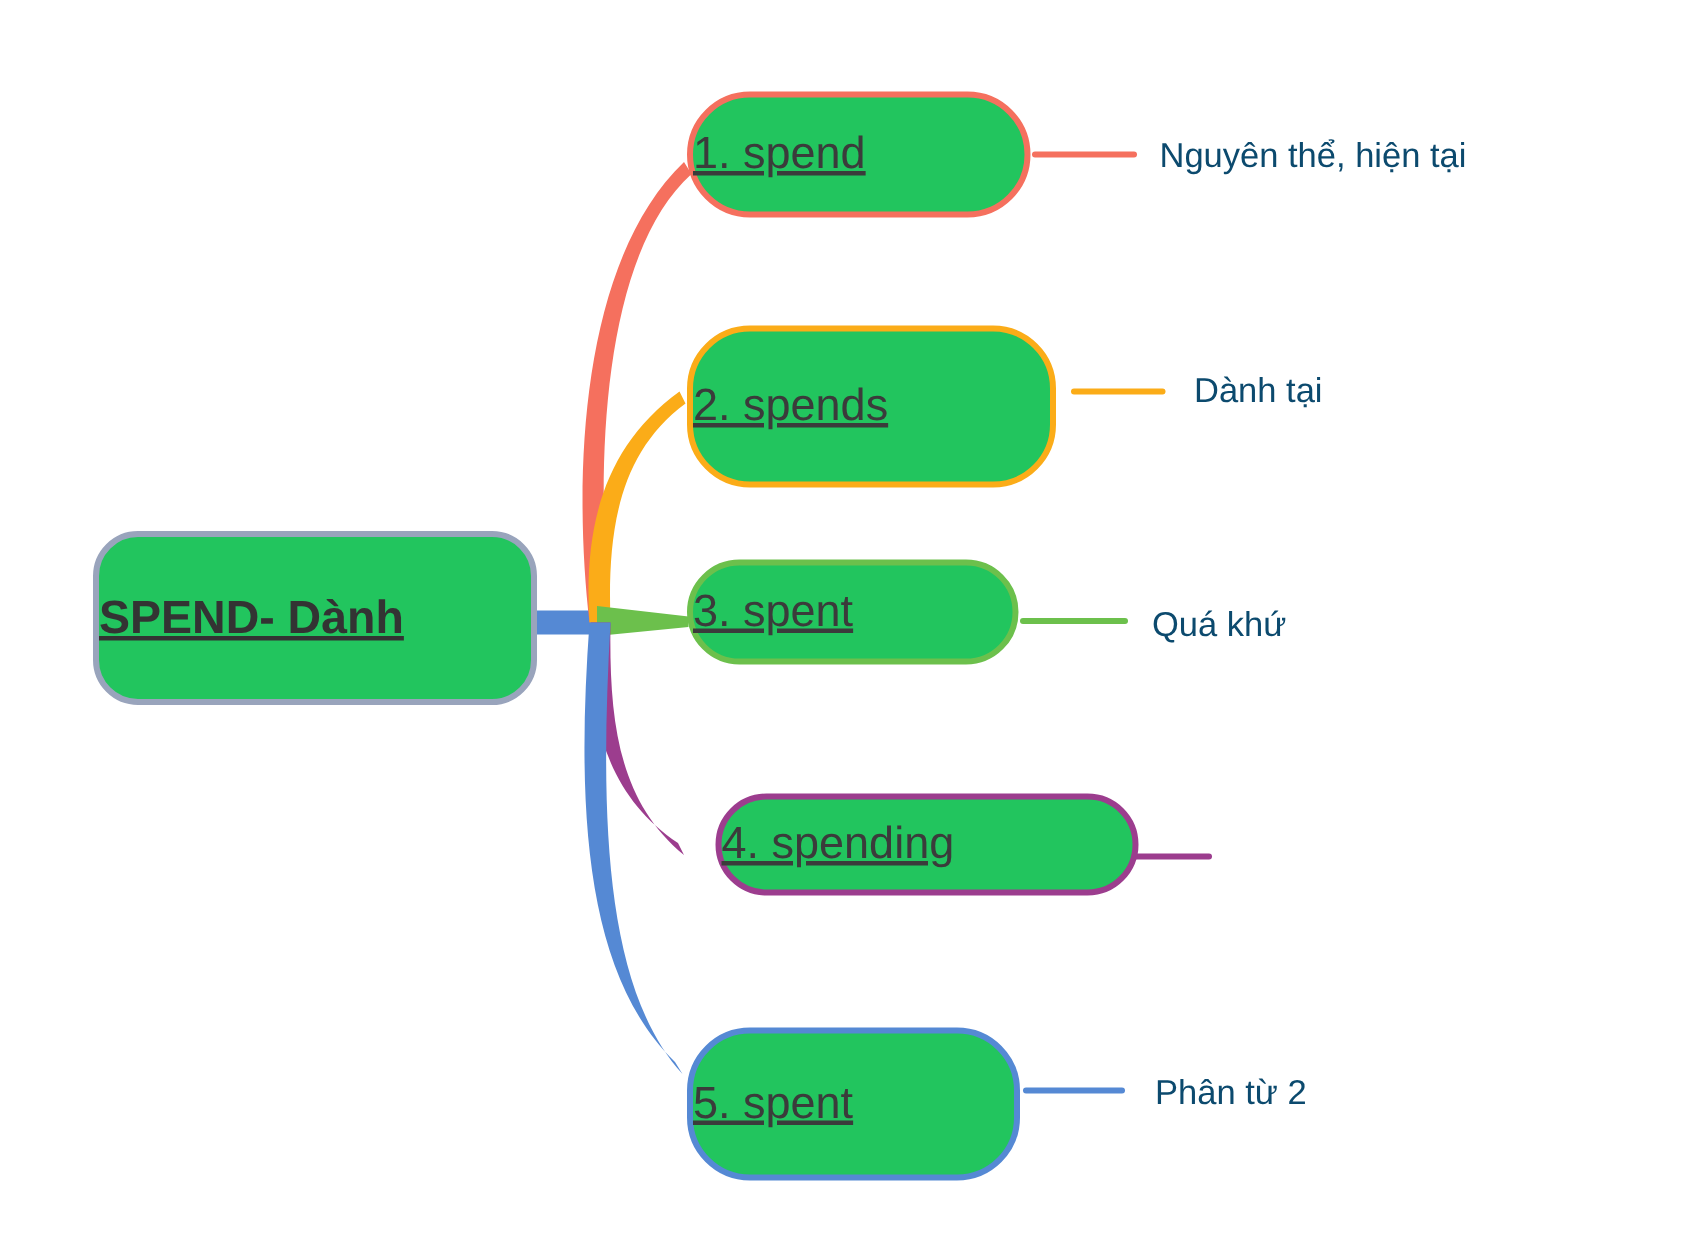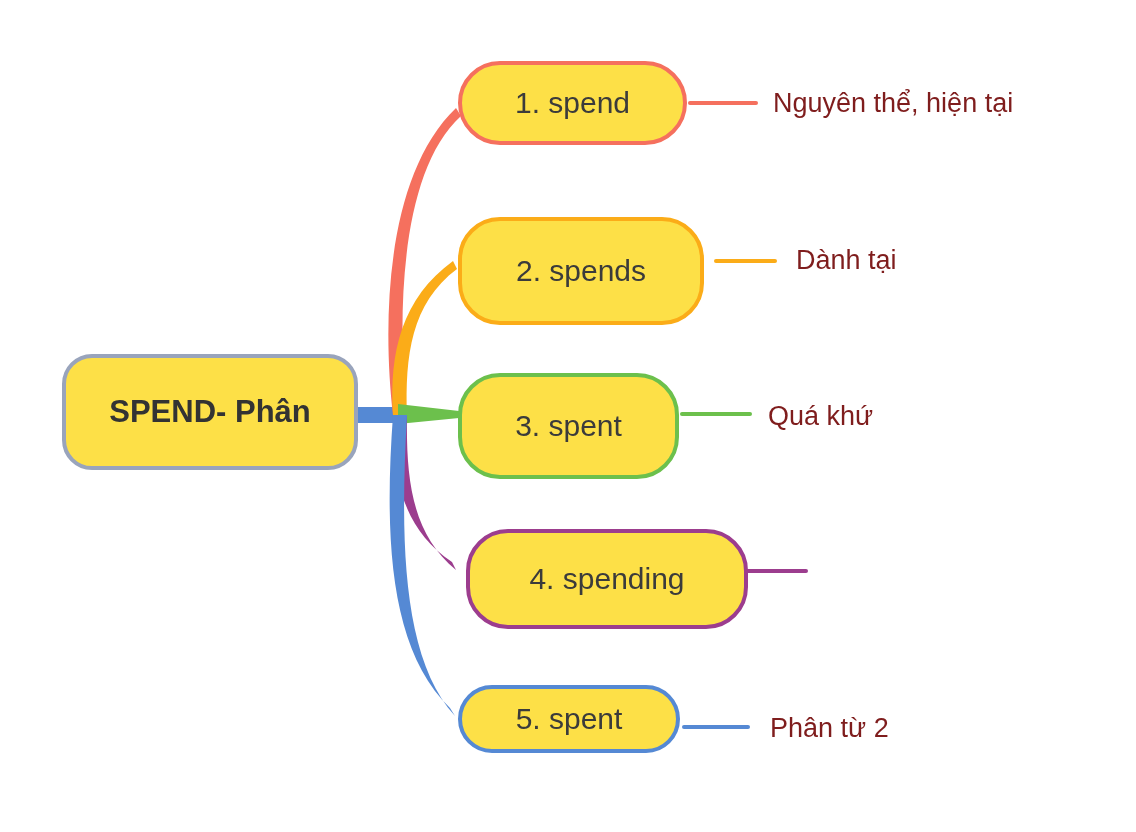--- a/index.html
+++ b/index.html
@@ -16,51 +16,51 @@
     overflow: hidden;
   }
   .connectors {
     position: absolute;
     left: 0;
     top: 0;
   }
   .node {
     position: absolute;
     box-sizing: border-box;
-    background: #fde047;
+    background: #22c55e;
     display: flex;
     align-items: center;
-    justify-content: center;
     color: #3b3b3b;
     white-space: nowrap;
+    text-decoration: underline;
   }
   .node.root {
     left: 62px; top: 354px; width: 296px; height: 116px;
     border: 4px solid #99a4bc;
     border-radius: 30px;
     font-size: 31px;
     font-weight: bold;
     color: #333333;
   }
   .node.branch {
     border-width: 4.5px;
     border-style: solid;
     border-radius: 42px;
     font-size: 30px;
   }
   .node.b1 { left: 458px; top: 61px;  width: 229px; height: 84px; }
   .node.b2 { left: 458px; top: 217px; width: 246px; height: 108px; }
-  .node.b3 { left: 458px; top: 373px; width: 221px; height: 106px; }
-  .node.b4 { left: 466px; top: 529px; width: 282px; height: 100px; }
-  .node.b5 { left: 458px; top: 685px; width: 222px; height: 68px; }
+  .node.b3 { left: 458px; top: 373px; width: 221px; height: 70px; }
+  .node.b4 { left: 477px; top: 529px; width: 282px; height: 68px; }
+  .node.b5 { left: 458px; top: 685px; width: 222px; height: 102px; }
   .note {
     position: absolute;
-    font-size: 27px;
+    font-size: 23px;
     line-height: 40px;
-    color: #7f1d1d;
+    color: #0c4a6e;
     white-space: nowrap;
   }
   .note.n1 { left: 773px; top: 83px; }
   .note.n2 { left: 796px; top: 240px; }
   .note.n3 { left: 768px; top: 396px; }
   .note.n4 { left: 828px; top: 553px; }
   .note.n5 { left: 770px; top: 708px; }
   .link { fill: none; stroke-width: 4; stroke-linecap: round; }
 </style>
 </head>
@@ -79,21 +79,21 @@
     <path d="M 393 415 C 384 540 390 650 450 708 L 455 716 C 402 658 400 540 407 415 Z" fill="#5589d4"></path>
 
     <path class="link" d="M 690 103 H 756" stroke="#f5705e"></path>
     <path class="link" d="M 716 261 H 775" stroke="#fbac18"></path>
     <path class="link" d="M 682 414 H 750" stroke="#6cc04c"></path>
     <path class="link" d="M 742 571 H 806" stroke="#9c3d8e"></path>
     <path class="link" d="M 684 727 H 748" stroke="#5589d4"></path>
   </svg>
 
   <div class="node root" style="border-color: rgb(153, 164, 188); color: rgb(51, 51, 51);">
-    <span>SPEND- Phân</span>
+    <span>SPEND- Dành</span>
   </div>
 
   <div class="node branch b1" style="border-color: rgb(245, 112, 94);">
     <span>1. spend</span>
   </div>
   <div class="node branch b2" style="border-color: rgb(251, 172, 24);">
     <span>2. spends</span>
   </div>
   <div class="node branch b3" style="border-color: rgb(108, 192, 76);">
     <span>3. spent</span>

